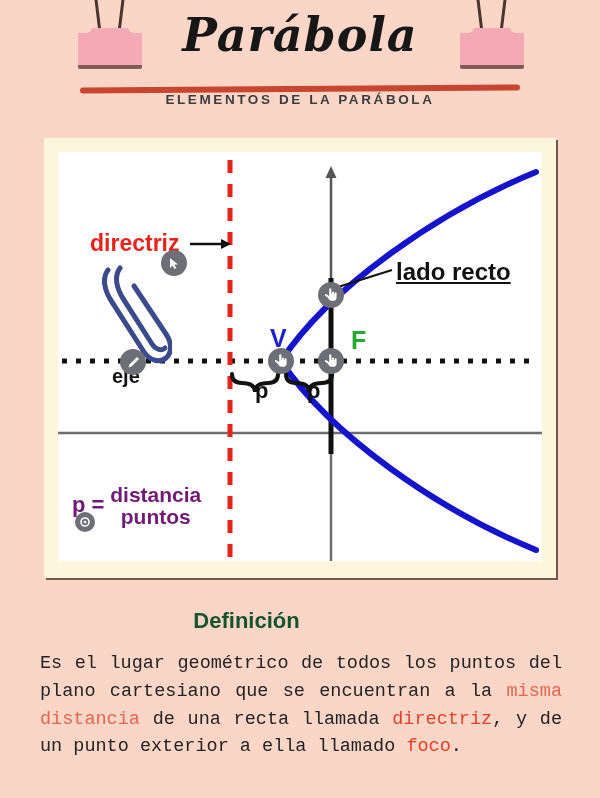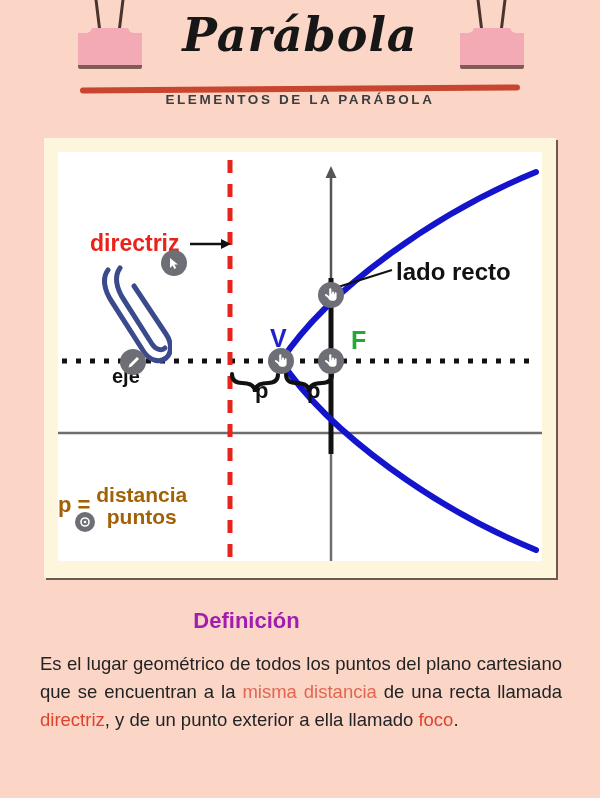--- a/index.html
+++ b/index.html
@@ -64,48 +64,48 @@
     position:absolute;left:14px;top:14px;width:484px;height:409px;
     background:#ffffff;overflow:hidden;
   }
   .paperclip{position:absolute;left:42px;top:112px;width:72px;height:110px;z-index:9;}
 
   .svgwrap{position:absolute;left:0;top:0;width:484px;height:409px;}
 
   .lbl{position:absolute;font-weight:700;}
   .lbl-directriz{left:32px;top:78px;font-size:23px;color:#e8231a;}
   .lbl-eje{left:54px;top:213px;font-size:20px;color:#111;}
-  .lbl-ladorecto{left:338px;top:106px;font-size:24px;color:#111;}
+  .lbl-ladorecto{left:338px;top:106px;font-size:24px;color:#111;text-decoration:underline;}
   .lbl-V{left:212px;top:172px;font-size:25px;color:#2222cc;}
   .lbl-F{left:293px;top:174px;font-size:25px;color:#22aa33;}
   .lbl-p1{left:197px;top:226px;font-size:22px;color:#111;}
   .lbl-p2{left:249px;top:226px;font-size:22px;color:#111;}
   .lbl-pdef{
-    left:0;top:332px;width:180px;font-size:21px;color:#a16207;line-height:1.05;
+    left:14px;top:332px;width:180px;font-size:21px;color:#701a75;line-height:1.05;
   }
   .lbl-pdef .eq{font-size:22px;}
   .lbl-pdef .txt{display:inline-block;vertical-align:middle;text-align:center;}
 
   
   .badge{
     position:absolute;width:26px;height:26px;border-radius:50%;
     background:#6e6e76;display:flex;align-items:center;justify-content:center;
     z-index:12;
   }
   .badge.sm{width:20px;height:20px;}
   .badge svg{display:block;}
 
   
   .def-title{
     position:absolute;left:0;top:608px;width:493px;text-align:center;
-    font-size:22px;font-weight:700;color:#a21caf;
+    font-size:22px;font-weight:700;color:#14532d;
   }
   .def-body{
     position:absolute;left:40px;top:650px;width:522px;
-    font-size:18.5px;line-height:1.5;color:#232323;text-align:justify;
+    font-size:18.5px;line-height:1.5;color:#232323;text-align:justify;font-family:Liberation Mono, monospace;
   }
   .def-body .hl{color:#e2664f;}
   .def-body .hl2{color:#e0412b;}
 </style>
 </head>
 <body>
 
 <div class="header">
 
   <div class="clip left">

